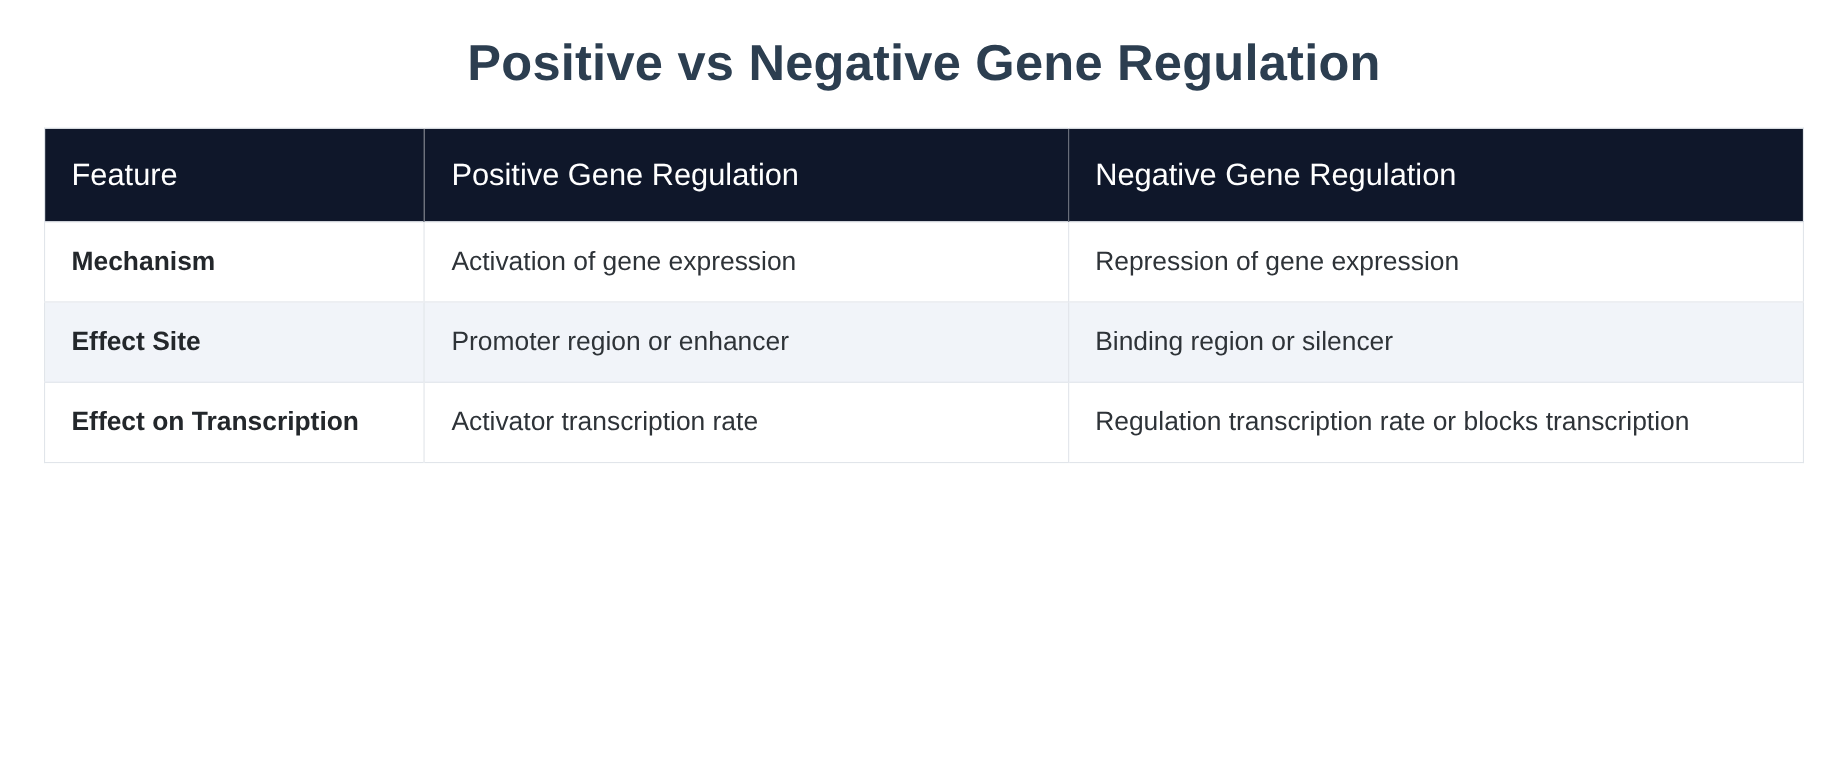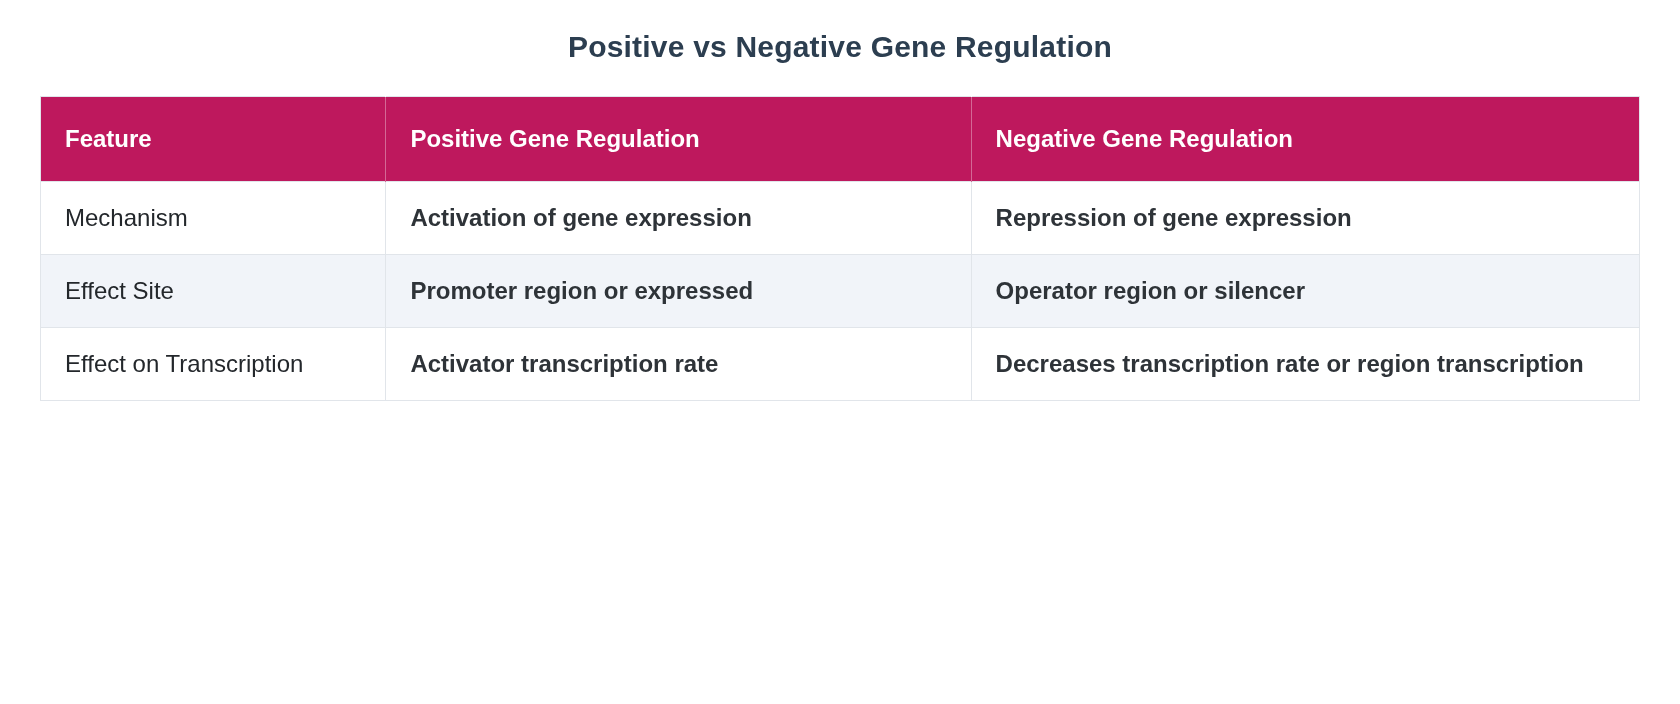--- a/index.html
+++ b/index.html
@@ -13,38 +13,38 @@
   }
   .page {
     width: 1680px;
     height: 704px;
     box-sizing: border-box;
     padding-top: 30px;
   }
   h1.page-title {
     margin: 0 0 32px 0;
     text-align: center;
-    font-size: 30px;
+    font-size: 46px;
     font-weight: 700;
     color: #2c3e50;
     letter-spacing: 0.2px;
   }
   table.comparison {
     width: 1600px;
     margin: 0 auto;
     border-collapse: collapse;
     table-layout: fixed;
     border: 1px solid #e1e5ea;
   }
   
   thead th {
-    background: #be185d;
+    background: #0f172a;
     color: #ffffff;
-    font-size: 24px;
-    font-weight: 700;
+    font-size: 28px;
+    font-weight: 400;
     text-align: left;
     height: 84px;
     padding: 0 0 0 24px;
     border-left: 1px solid rgba(255,255,255,0.35);
     vertical-align: middle;
   }
   thead th:first-child { border-left: none; }
   
   tbody th, tbody td {
     font-size: 24px;
@@ -53,25 +53,25 @@
     text-align: left;
     vertical-align: middle;
     border-top: 1px solid #e1e5ea;
     border-left: 1px solid #e1e5ea;
     background: #ffffff;
   }
   tbody th:first-child, tbody td:first-child { border-left: none; }
   tbody tr:nth-child(even) th,
   tbody tr:nth-child(even) td { background: #f1f4f9; }
   th.feature-cell {
-    font-weight: 400;
+    font-weight: 700;
     color: #23272b;
   }
   td.value-cell {
-    font-weight: 700;
+    font-weight: 400;
     color: #2e3338;
   }
   i.gene { font-style: italic; }
 </style>
 </head>
 <body>
 
 <div class="page">
 
   <h1 class="page-title">Positive vs Negative Gene Regulation</h1>
@@ -90,24 +90,24 @@
       </tr>
     </thead>
     <tbody>
       <tr>
         <th scope="row" class="feature-cell">Mechanism</th>
         <td class="value-cell">Activation of gene expression</td>
         <td class="value-cell">Repression of gene expression</td>
       </tr>
       <tr>
         <th scope="row" class="feature-cell">Effect Site</th>
-        <td class="value-cell">Promoter region or expressed</td>
-        <td class="value-cell">Operator region or silencer</td>
+        <td class="value-cell">Promoter region or enhancer</td>
+        <td class="value-cell">Binding region or silencer</td>
       </tr>
       <tr>
         <th scope="row" class="feature-cell">Effect on Transcription</th>
         <td class="value-cell">Activator transcription rate</td>
-        <td class="value-cell">Decreases transcription rate or region transcription</td>
+        <td class="value-cell">Regulation transcription rate or blocks transcription</td>
       </tr>
     </tbody>
   </table>
 
 </div>
 
 </body></html>

